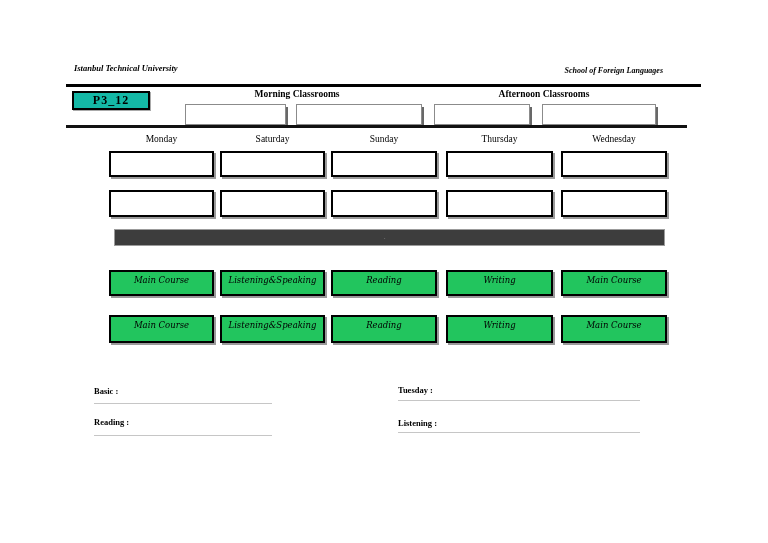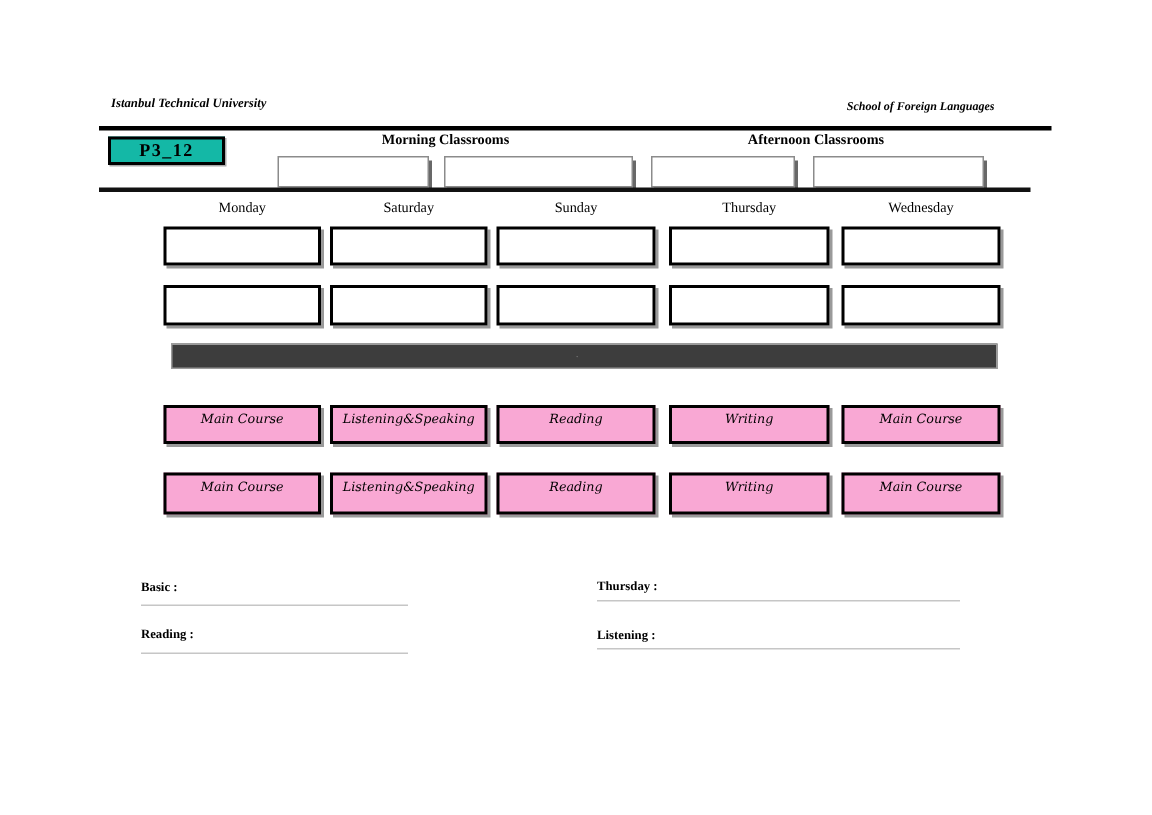--- a/index.html
+++ b/index.html
@@ -65,21 +65,21 @@
     background: #3d3d3d; border: 1px solid #9b9b9b;
   }
   .sep-mark {
     position: absolute; left: 269px; top: 4px;
     font-size: 6px; color: #8f8f8f; line-height: 6px;
     font-family: "Liberation Serif", serif;
   }
 
   
   .course {
-    background: #f9a8d4;
+    background: #22c55e;
     border: 2px solid #000;
     box-shadow: 2px 2px 0 #9a9a9a;
     text-align: center; padding-top: 3px;
     font-family: "DejaVu Serif", serif;
     font-style: italic; font-size: 8.5px;
   }
   .course.r1 { top: 270px; height: 26px; }
   .course.r2 { top: 315px; height: 28px; }
 
   
@@ -145,18 +145,18 @@
   <div class="abs course r2 c1">Main Course</div>
   <div class="abs course r2 c2">Listening&amp;Speaking</div>
   <div class="abs course r2 c3">Reading</div>
   <div class="abs course r2 c4">Writing</div>
   <div class="abs course r2 c5">Main Course</div>
 
   <div class="abs f-label basic-label">Basic :</div>
   <div class="abs f-line  basic-line"></div>
   <div class="abs f-label readingf-label">Reading :</div>
   <div class="abs f-line  readingf-line"></div>
-  <div class="abs f-label writingf-label">Thursday :</div>
+  <div class="abs f-label writingf-label">Tuesday :</div>
   <div class="abs f-line  writingf-line"></div>
   <div class="abs f-label listening-label">Listening :</div>
   <div class="abs f-line  listening-line"></div>
 
 </div>
 
 </body></html>

